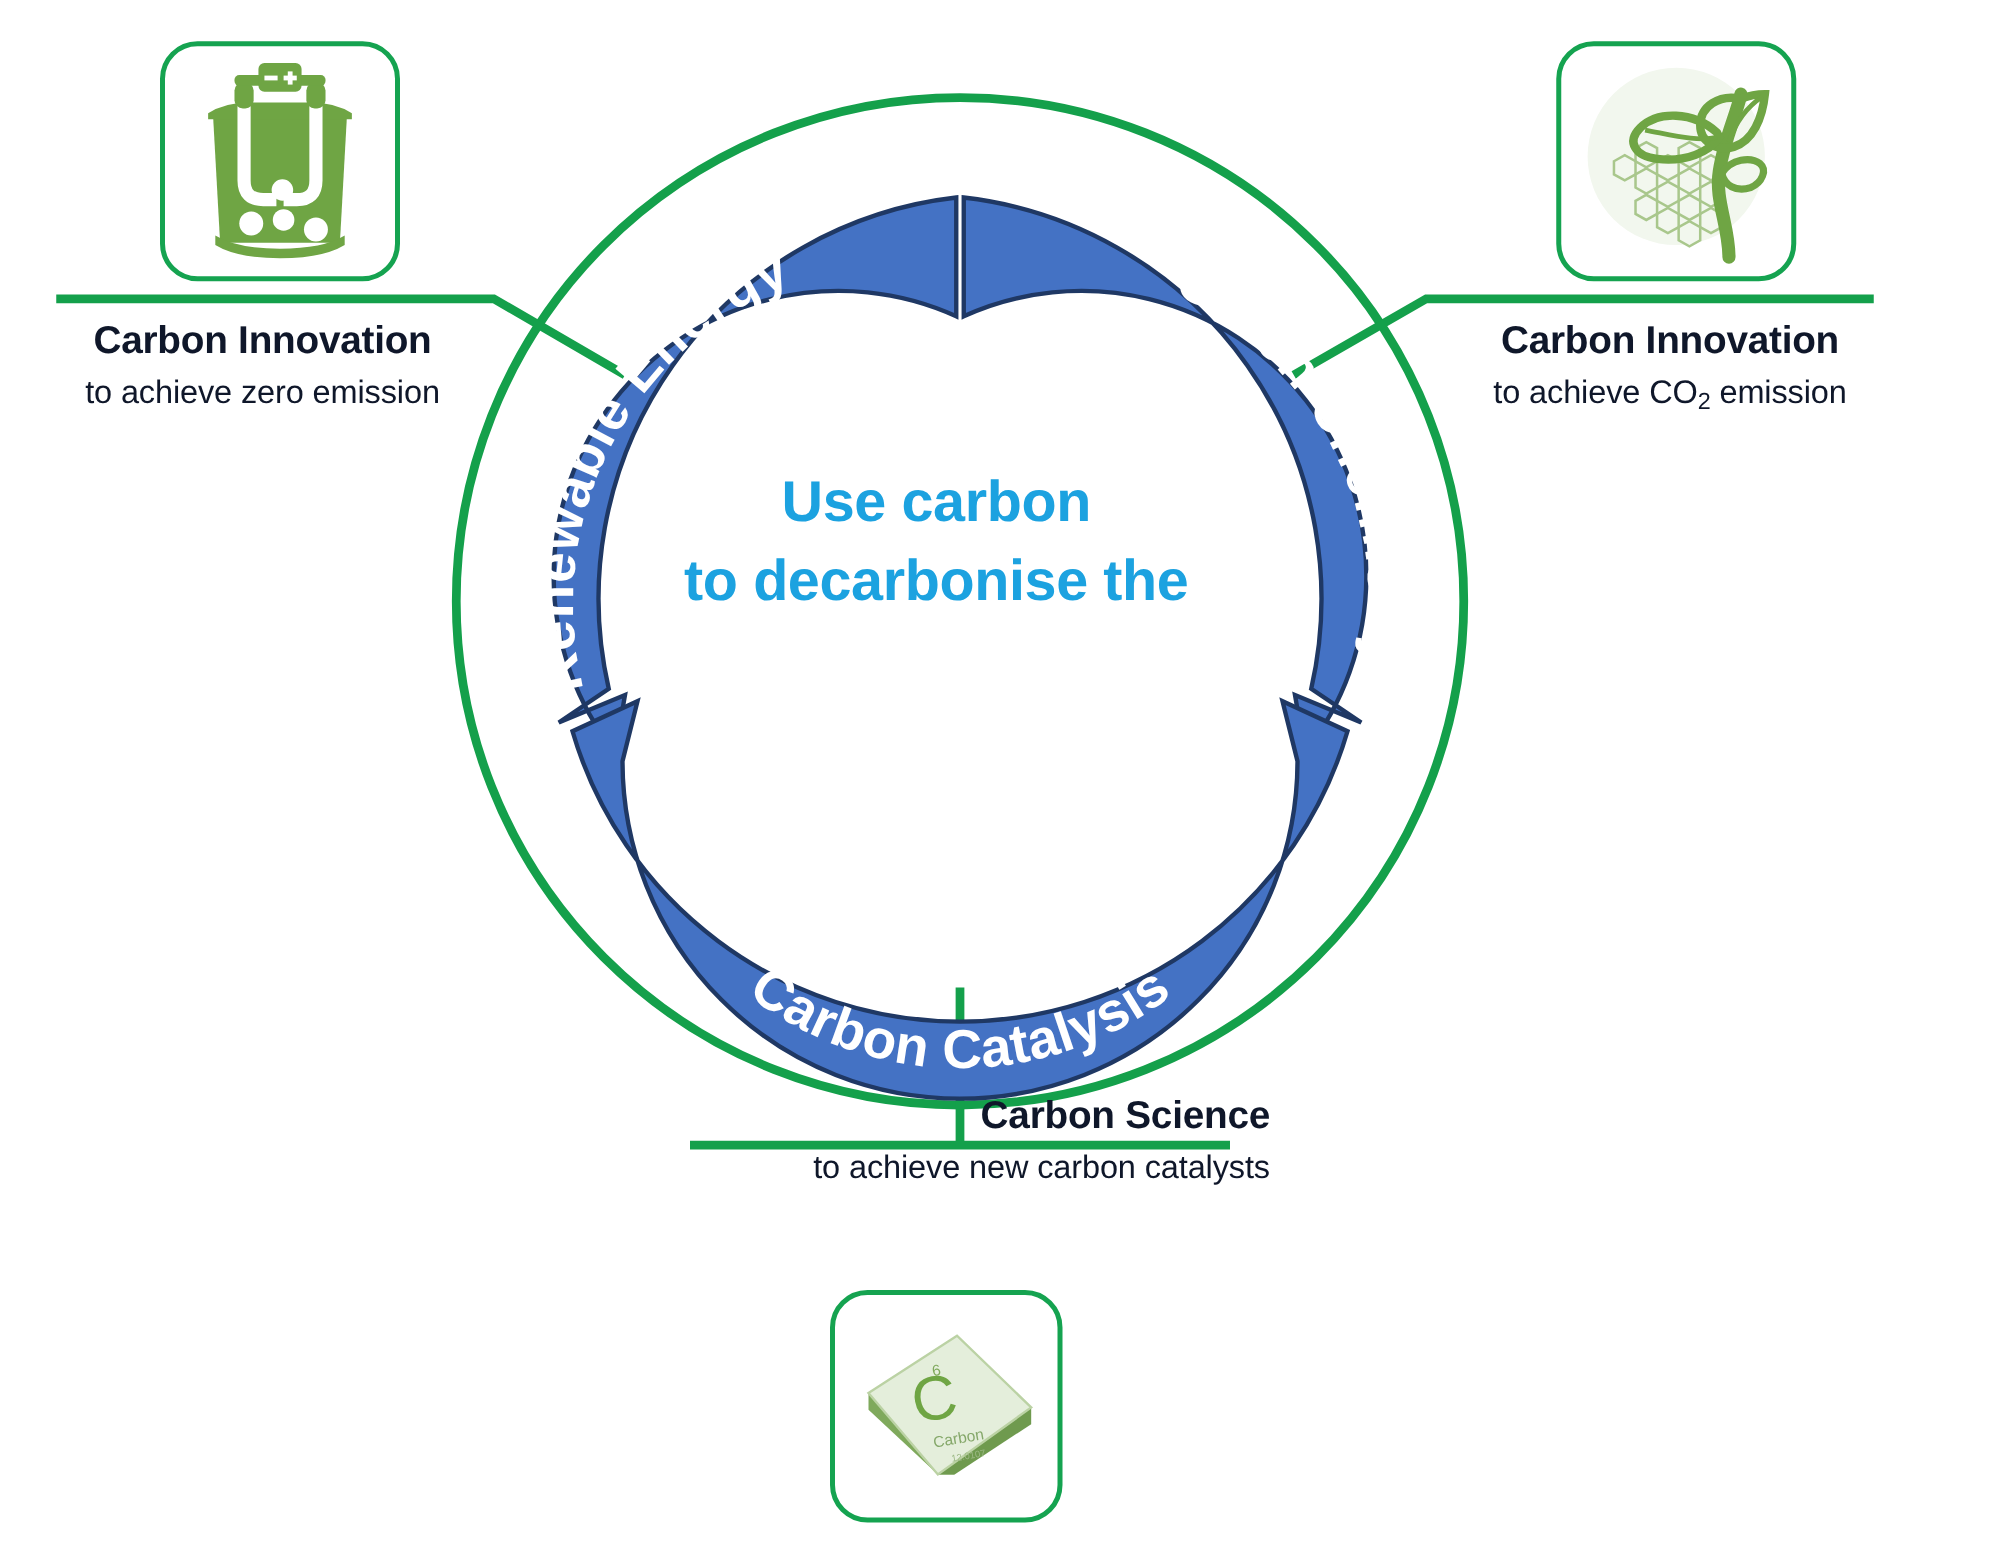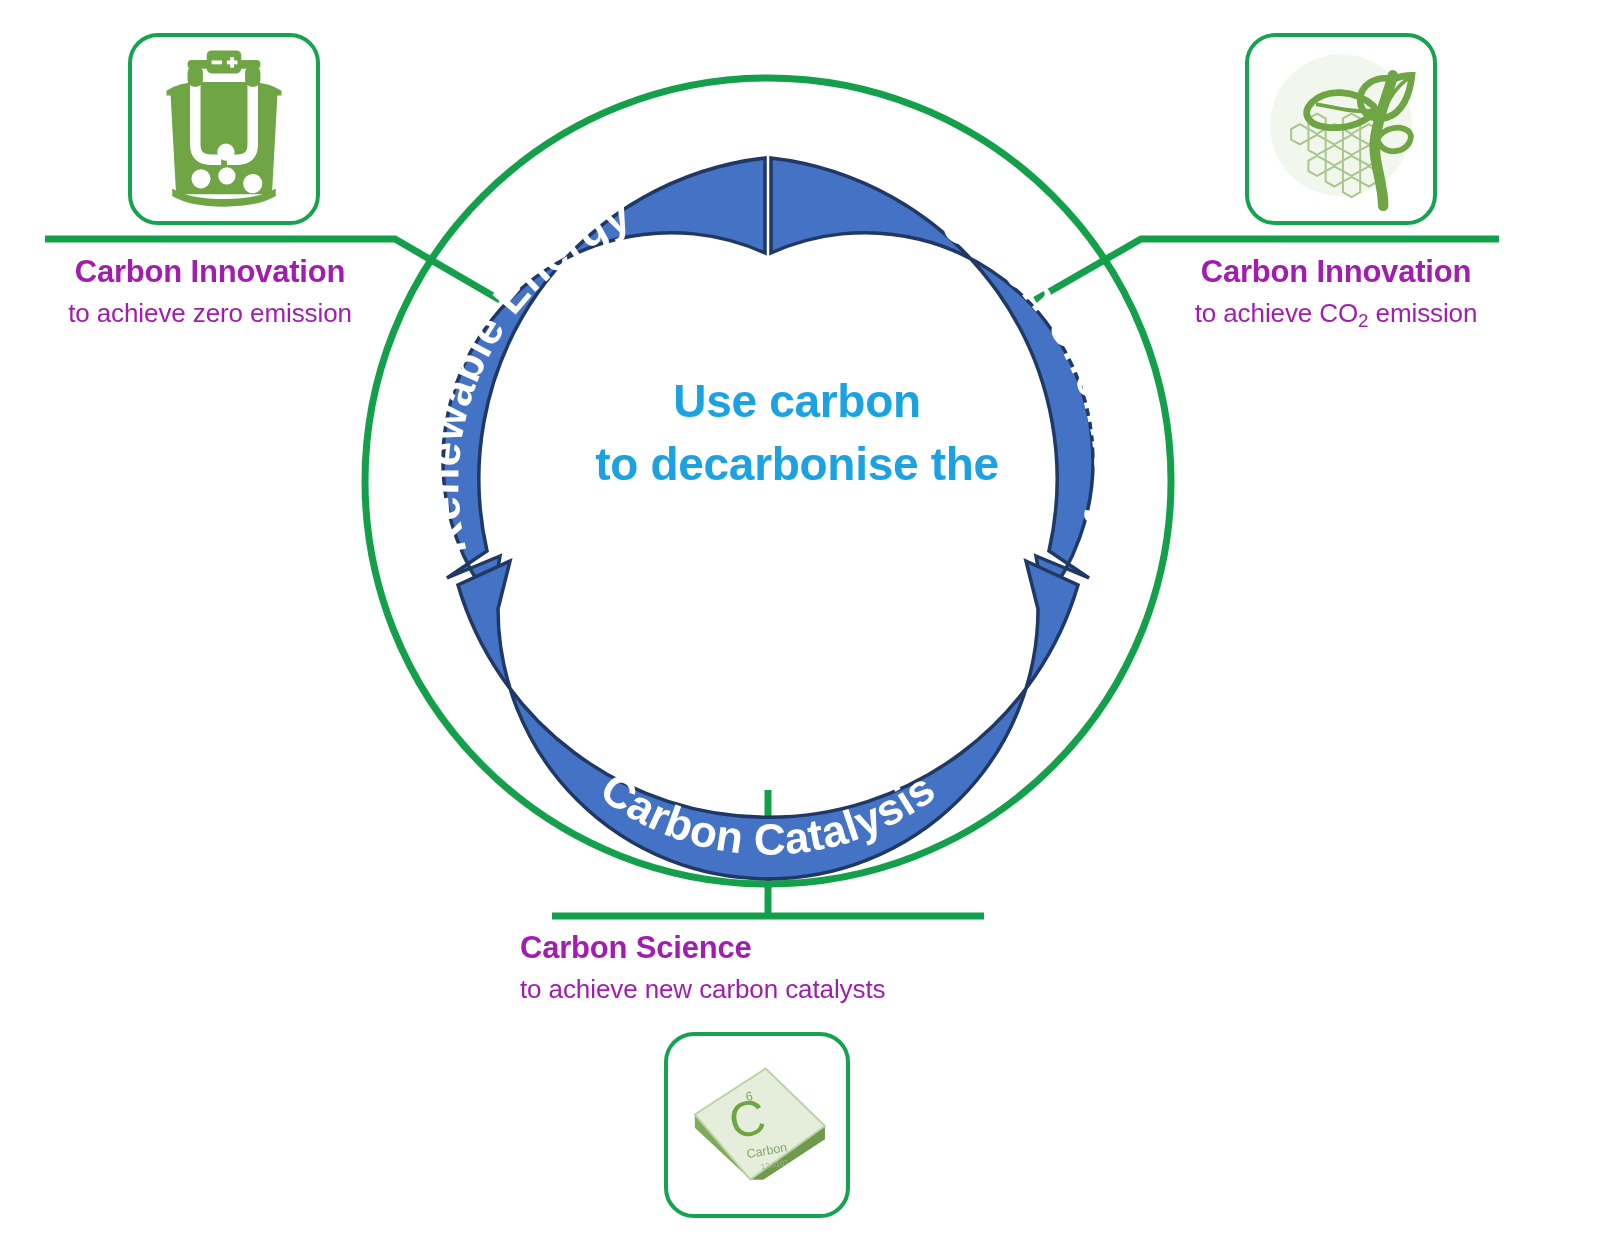--- a/index.html
+++ b/index.html
@@ -23,21 +23,21 @@
     position: absolute;
     left: 0;
     top: 0;
     width: 1600px;
     height: 1253px;
   }
 
   
   .callout {
     position: absolute;
-    color: #a21caf;
+    color: #0f172a;
   }
   .callout .title {
     font-weight: bold;
     font-size: 31px;
     line-height: 1.32;
     letter-spacing: -0.2px;
   }
   .callout .sub {
     font-weight: normal;
     font-size: 26px;
@@ -52,29 +52,29 @@
     text-align: center;
   }
   .callout.right {
     left: 1166px;
     top: 252px;
     width: 340px;
     text-align: center;
   }
   .callout.bottom {
     left: 520px;
-    top: 928px;
+    top: 872px;
     width: 496px;
-    text-align: left;
+    text-align: right;
   }
 
   
   .center-text {
     position: absolute;
-    left: 552px;
+    left: 504px;
     top: 370px;
     width: 490px;
     text-align: center;
     color: #1CA2E0;
     font-weight: bold;
     font-size: 46px;
     line-height: 1.36;
     letter-spacing: -0.3px;
   }
 

